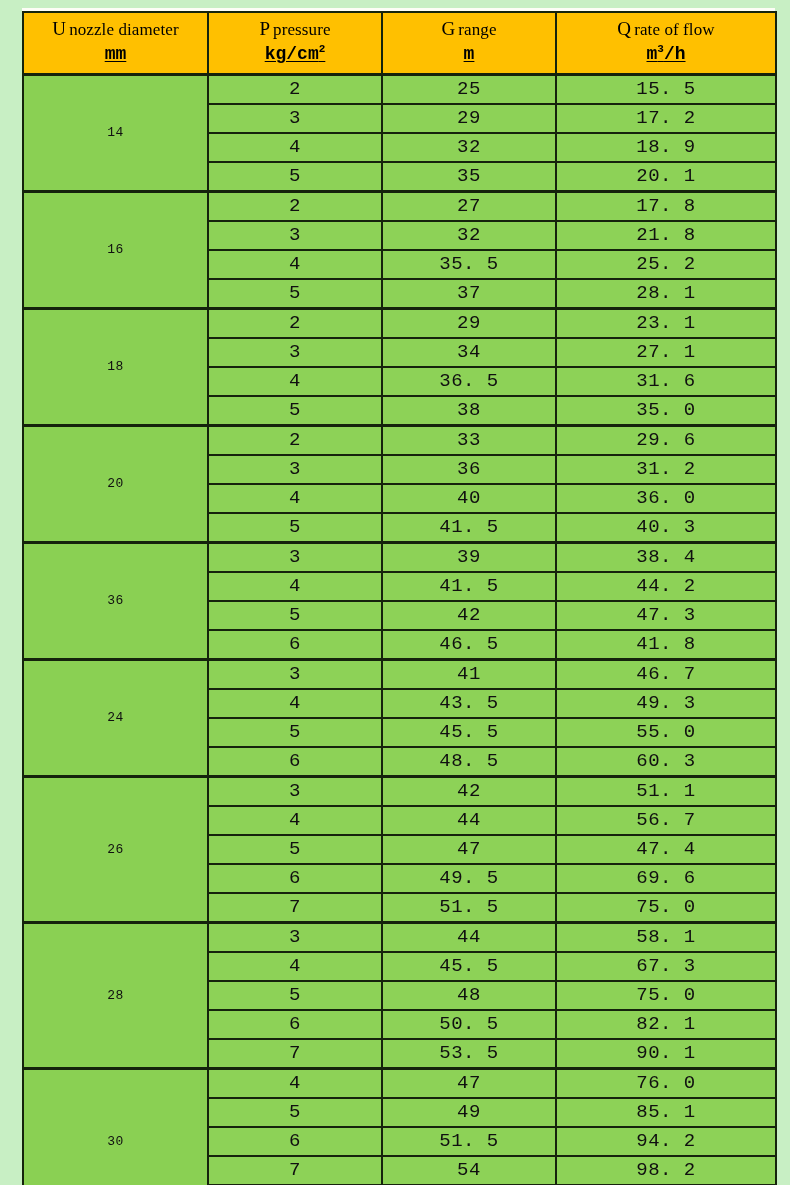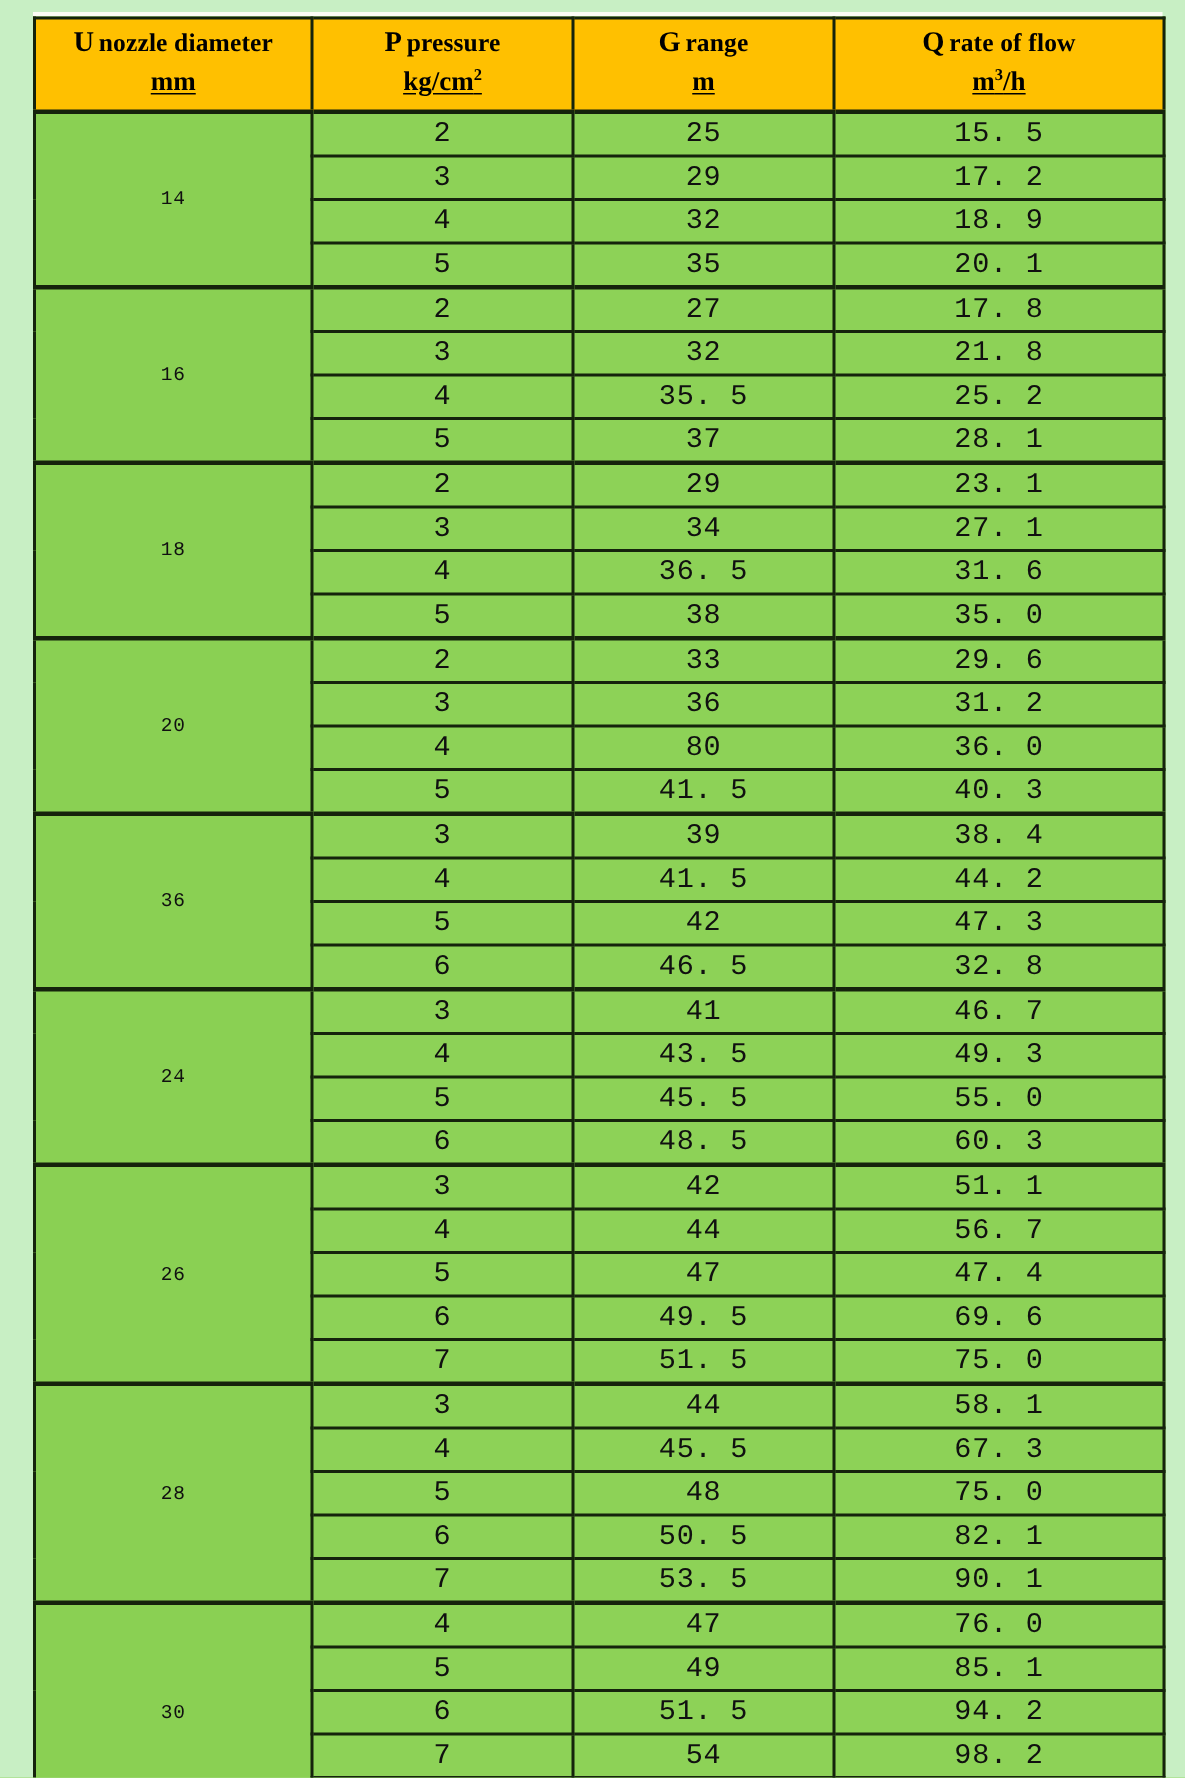--- a/index.html
+++ b/index.html
@@ -50,33 +50,33 @@
     padding: 5px 2px 7px 2px;
     text-align: center;
     vertical-align: middle;
     line-height: 1.18;
     color: #000000;
   }
 
   .hd-line1 {
     display: block;
     font-family: "Liberation Serif", serif;
-    font-weight: bold;
+    font-weight: normal;
     font-size: 17px;
     letter-spacing: 0.1px;
     white-space: nowrap;
   }
   .hd-line1 .sym {
     font-size: 19px;
     padding-right: 3px;
   }
   .hd-line2 {
     display: block;
     margin-top: 4px;
-    font-family: Liberation Serif, serif;
+    font-family: Liberation Mono, monospace;
     font-weight: bold;
     font-size: 18px;
     text-decoration: underline;
     text-underline-offset: 2px;
     white-space: nowrap;
   }
   .hd-line2 sup {
     font-size: 11px;
     vertical-align: super;
     line-height: 0;
@@ -211,21 +211,21 @@
             <td>33</td>
             <td>29. 6</td>
           </tr>
           <tr>
             <td>3</td>
             <td>36</td>
             <td>31. 2</td>
           </tr>
           <tr>
             <td>4</td>
-            <td>80</td>
+            <td>40</td>
             <td>36. 0</td>
           </tr>
           <tr>
             <td>5</td>
             <td>41. 5</td>
             <td>40. 3</td>
           </tr>
           <tr class="group-start">
             <td class="dia-cell" rowspan="4">36</td>
             <td>3</td>
@@ -238,21 +238,21 @@
             <td>44. 2</td>
           </tr>
           <tr>
             <td>5</td>
             <td>42</td>
             <td>47. 3</td>
           </tr>
           <tr>
             <td>6</td>
             <td>46. 5</td>
-            <td>32. 8</td>
+            <td>41. 8</td>
           </tr>
           <tr class="group-start">
             <td class="dia-cell" rowspan="4">24</td>
             <td>3</td>
             <td>41</td>
             <td>46. 7</td>
           </tr>
           <tr>
             <td>4</td>
             <td>43. 5</td>

